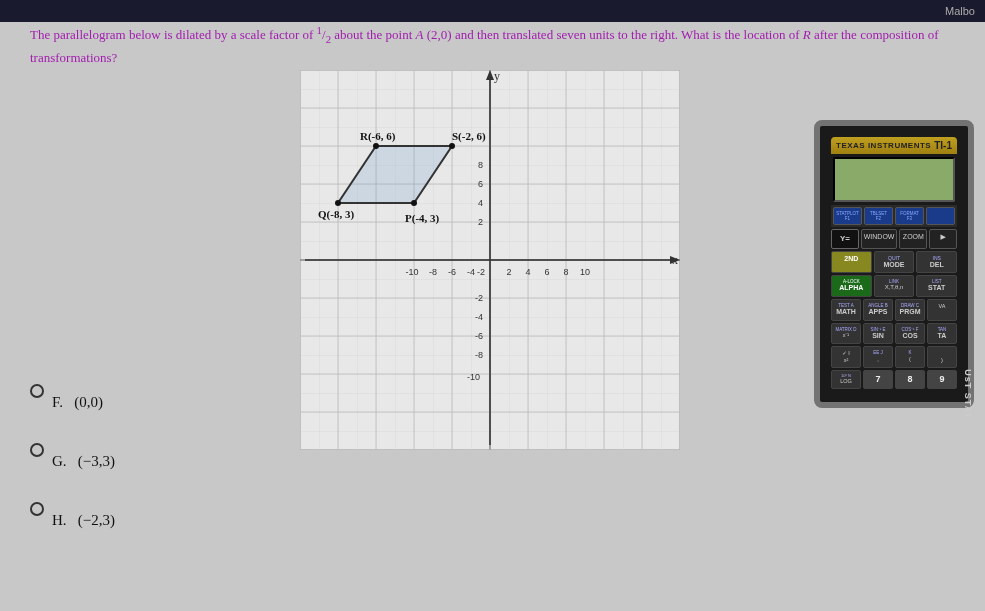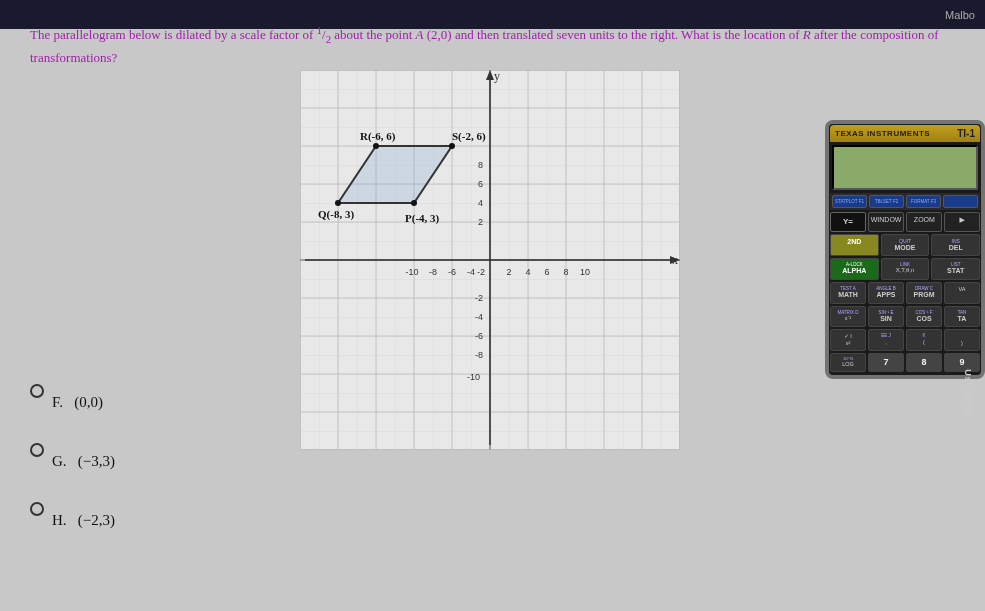--- a/index.html
+++ b/index.html
@@ -17,21 +17,21 @@
       top: 0; left: 0;
       width: 985px;
       height: 611px;
       background: #c8c8c8;
     }
 
     
     .top-bar {
       position: absolute;
       top: 0; left: 0; right: 0;
-      height: 29px;
+      height: 22px;
       background: #1a1a2e;
       display: flex;
       align-items: center;
       justify-content: flex-end;
       padding-right: 10px;
     }
     .top-bar-text {
       color: #aaa;
       font-size: 11px;
       font-family: Arial, sans-serif;
@@ -91,26 +91,26 @@
     .choice-label {
       font-size: 15px;
       font-family: 'Times New Roman', serif;
       margin-top: 24px;
     }
 
     
     .calculator {
       position: absolute;
       top: 120px;
-      right: 0;
+      right: 11px;
       width: 160px;
       background: #1a1a1a;
       border-radius: 8px;
-      padding: 1px;
-      border: 4px solid #737373;
+      padding: 11px;
+      border: 6px solid #737373;
     }
 
     .calc-header {
       background: linear-gradient(to bottom, #c0a020, #a08010);
       border-radius: 4px 4px 0 0;
       padding: 3px 5px;
       display: flex;
       align-items: center;
       justify-content: space-between;
       margin-bottom: 2px;

